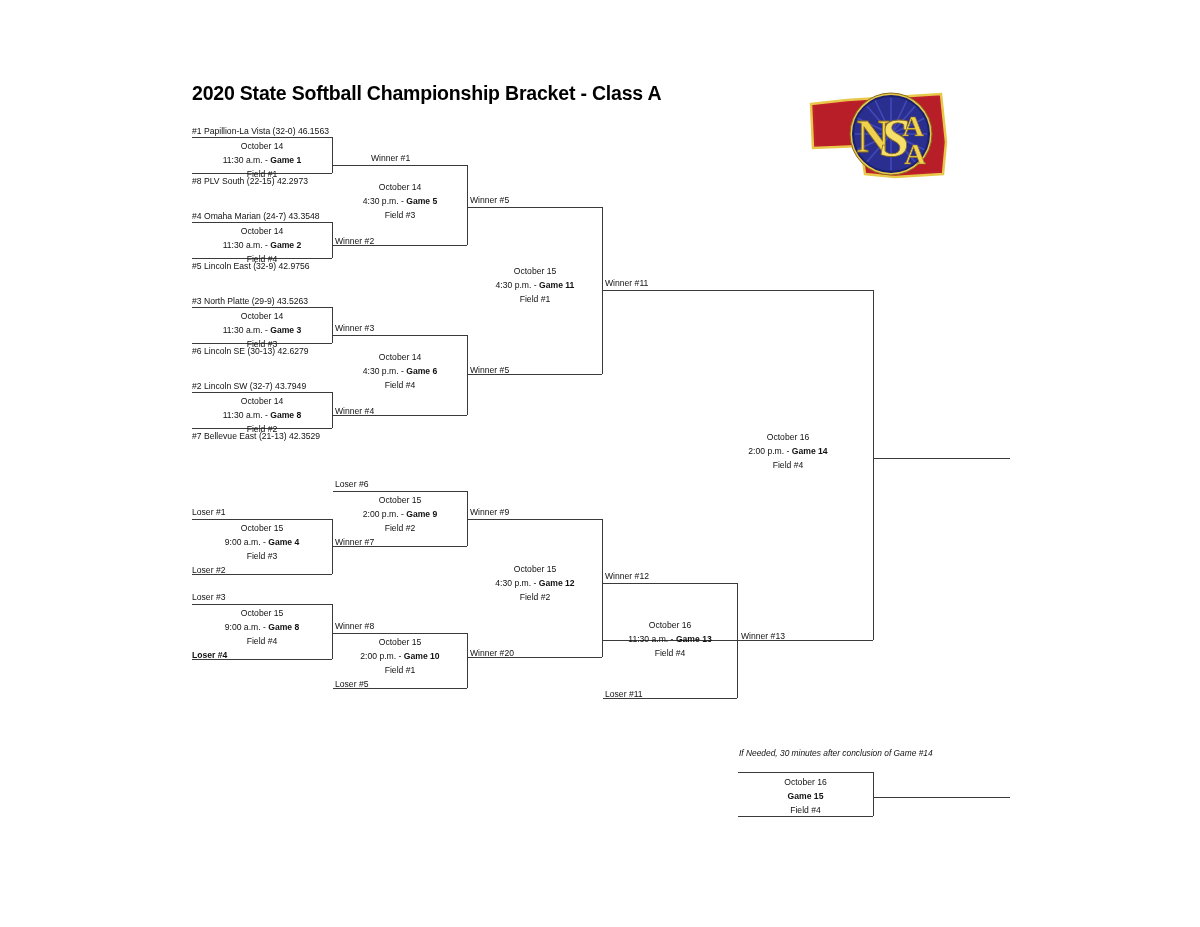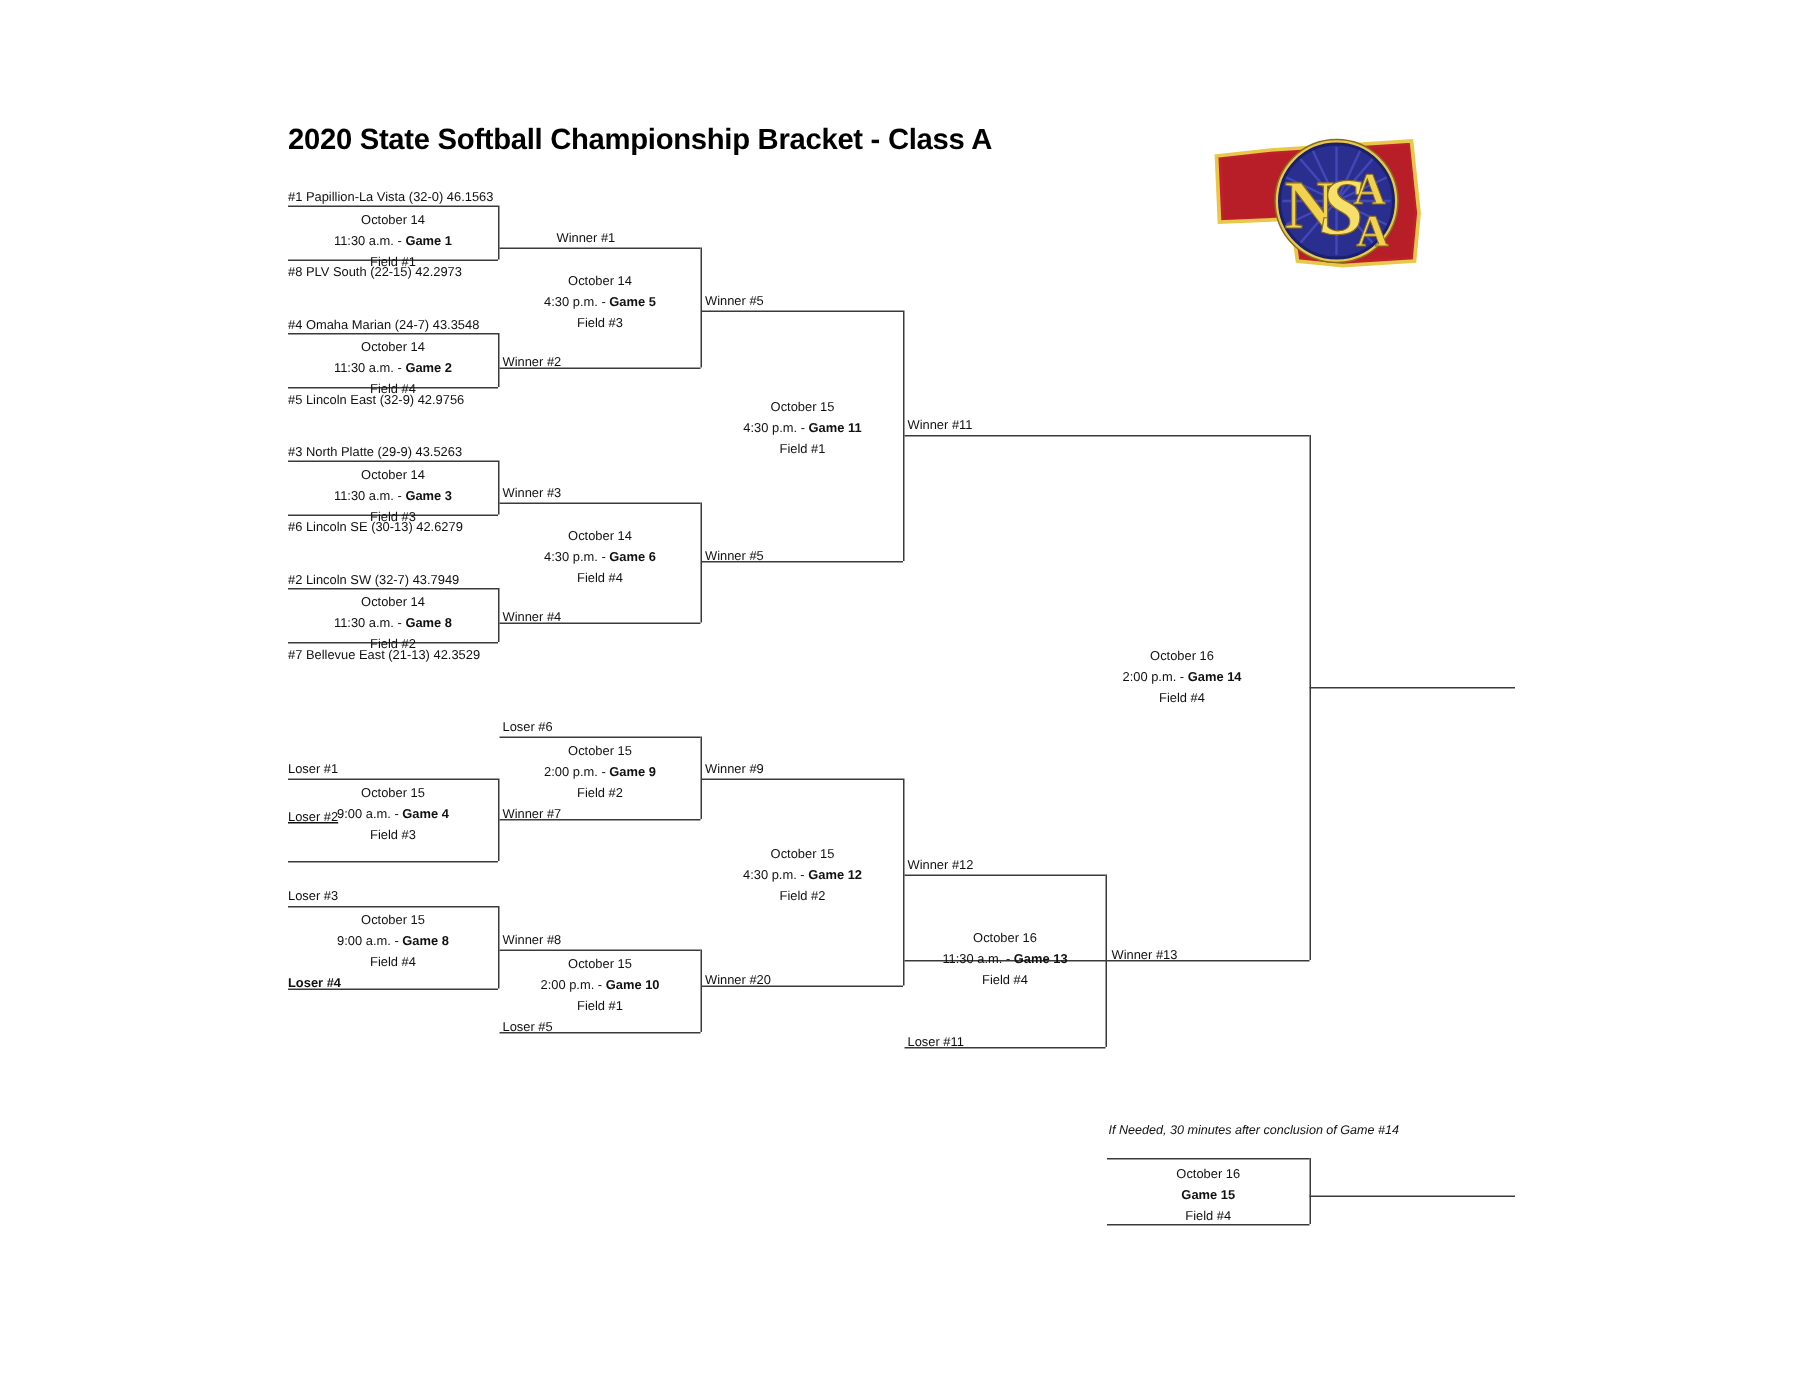--- a/index.html
+++ b/index.html
@@ -212,21 +212,21 @@
     <div><span>2:00 p.m.</span><span> - </span><span class="b">Game 14</span></div>
     <div>Field #4</div>
   </div>
 
   <div class="hline" style="left:873px; top:458px; width:137px;"></div>
 
   <div class="hline" style="left:192px; top:519px; width:140px;"></div>
   <div class="vline" style="left:332px; top:519px; height:55px;"></div>
   <div class="hline" style="left:192px; top:574px; width:140px;"></div>
   <div class="lbl" style="left:192px; top:508px;">Loser #1</div>
-  <div class="lbl" style="left:192px; top:540px;text-decoration:underline;">Loser #2</div>
+  <div class="lbl" style="left:192px; top:566px;">Loser #2</div>
   <div class="gamebox" style="left:192px; top:521px; width:140px;">
     <div>October 15</div>
     <div><span>9:00 a.m.</span><span> - </span><span class="b">Game 4</span></div>
     <div>Field #3</div>
   </div>
 
   <div class="hline" style="left:192px; top:604px; width:140px;"></div>
   <div class="vline" style="left:332px; top:604px; height:55px;"></div>
   <div class="hline" style="left:192px; top:659px; width:140px;"></div>
   <div class="lbl" style="left:192px; top:593px;text-align:center;">Loser #3</div>

